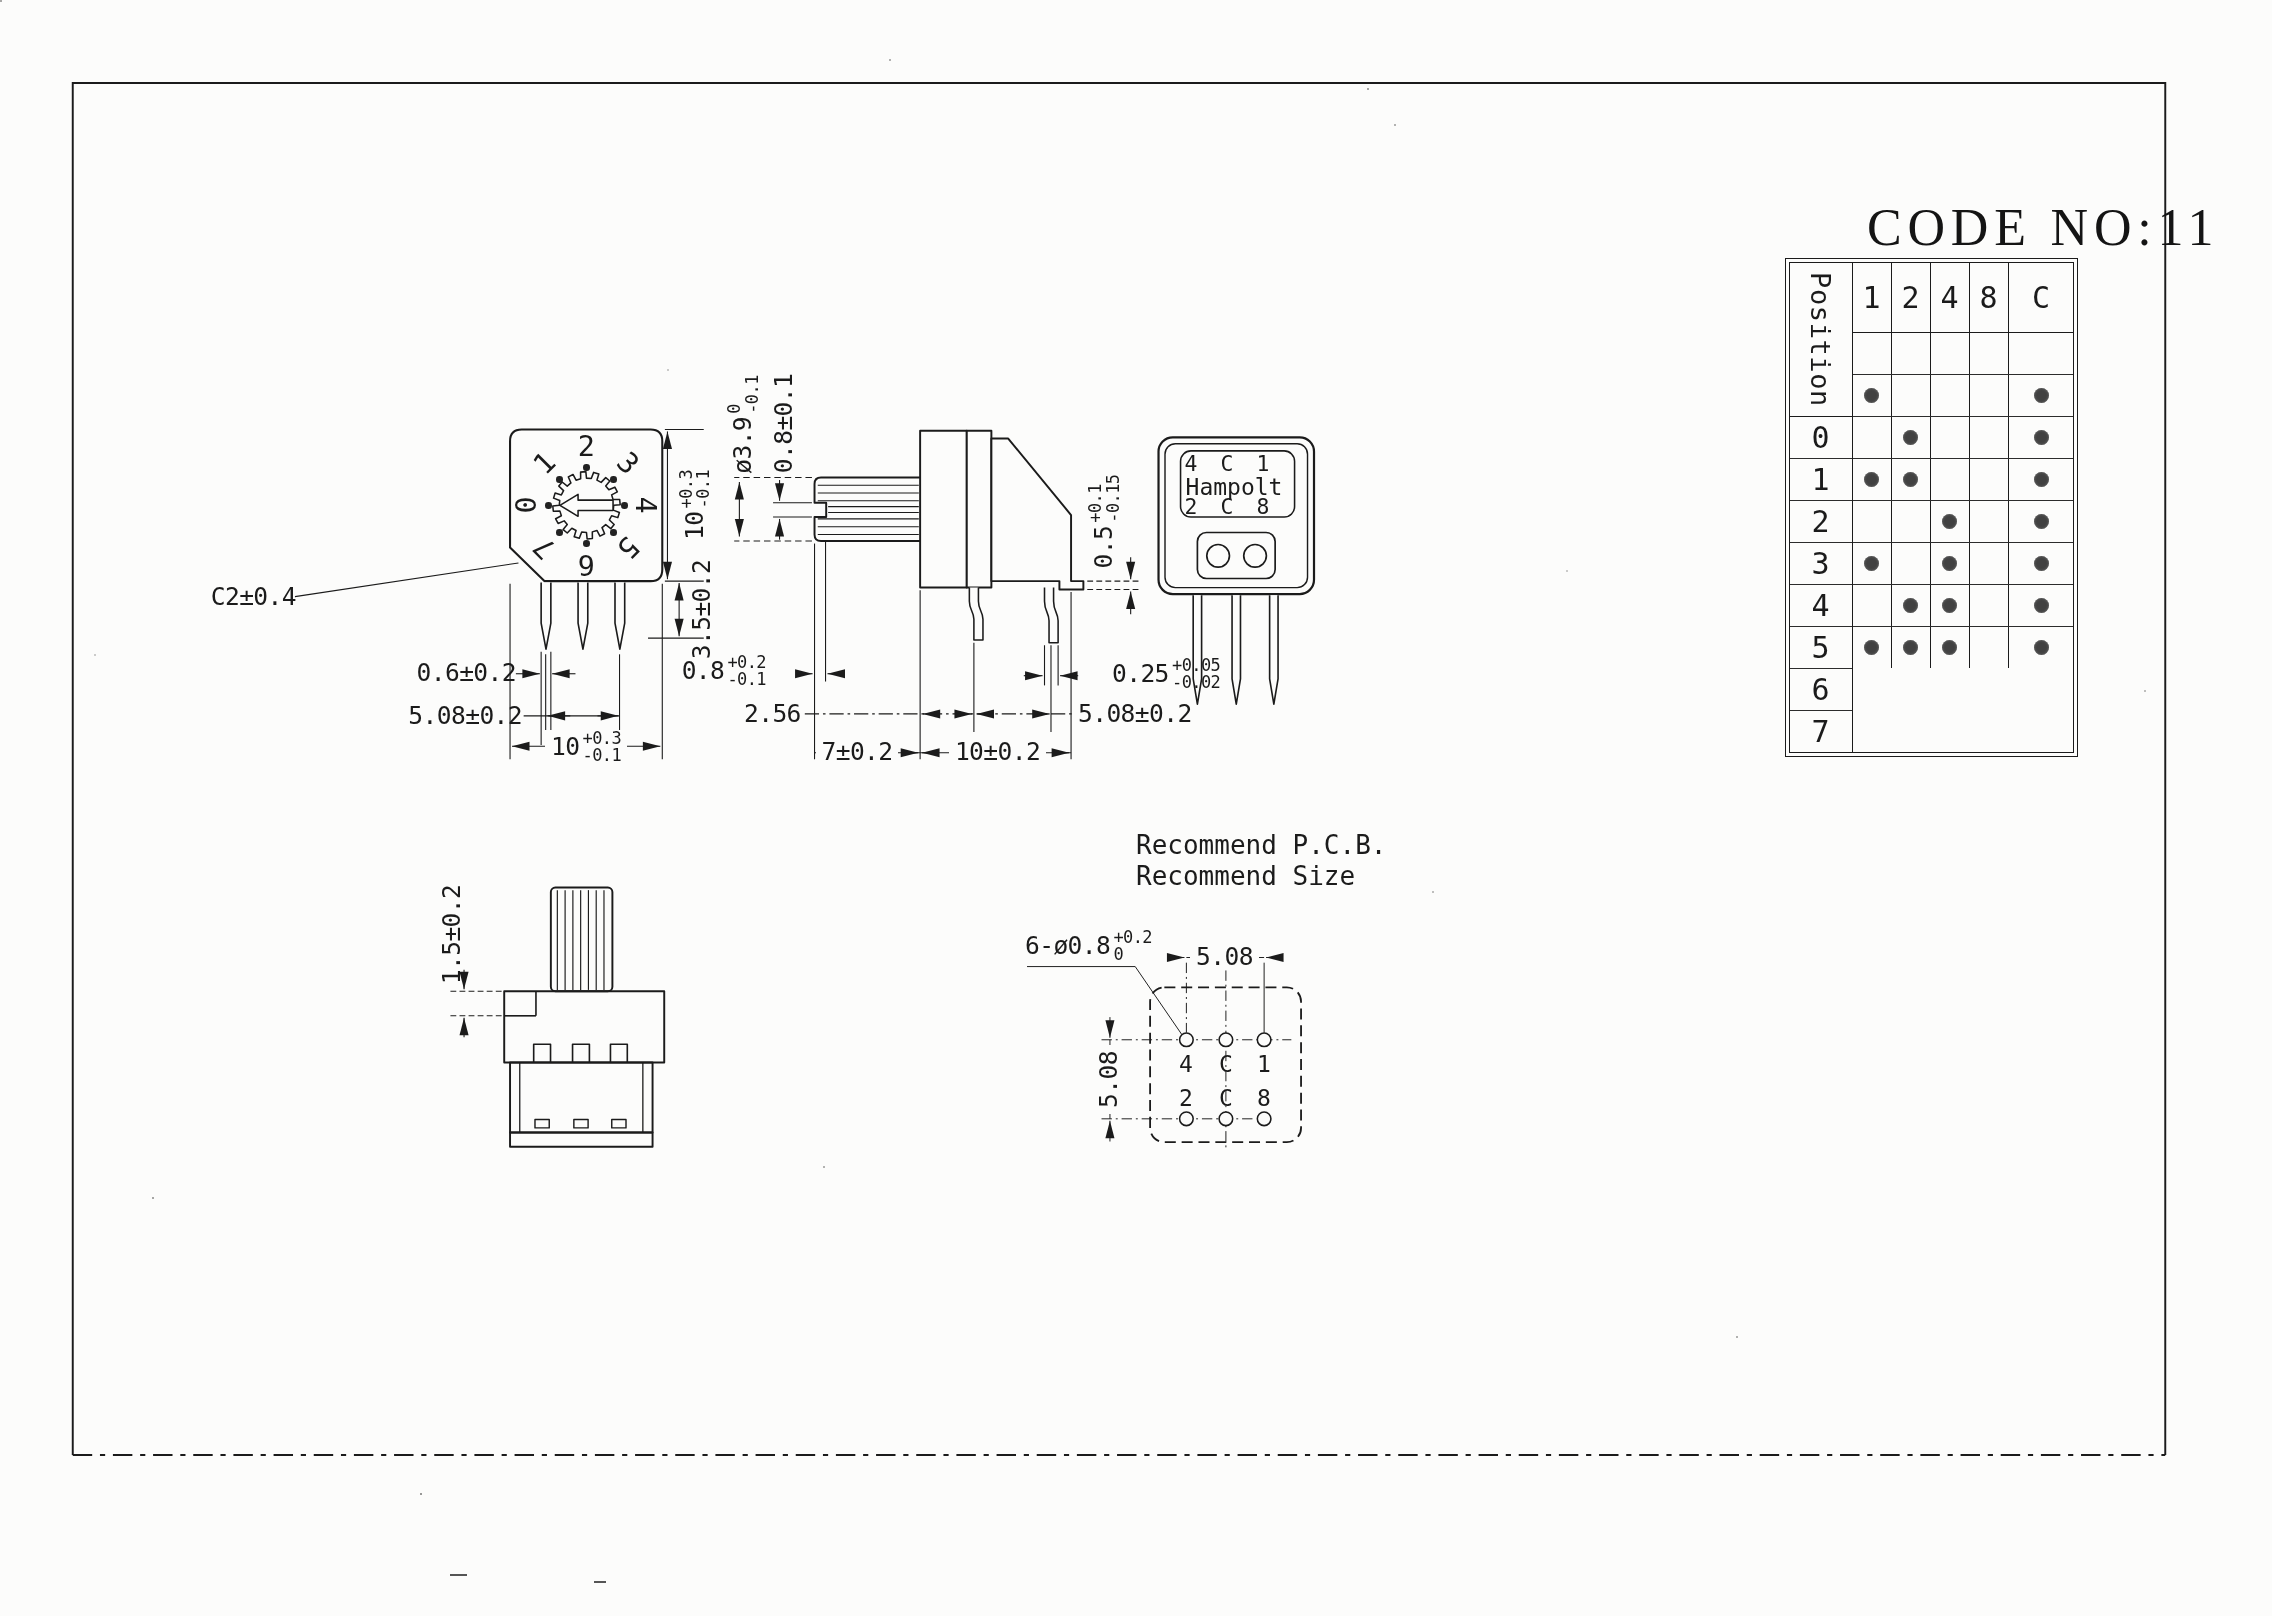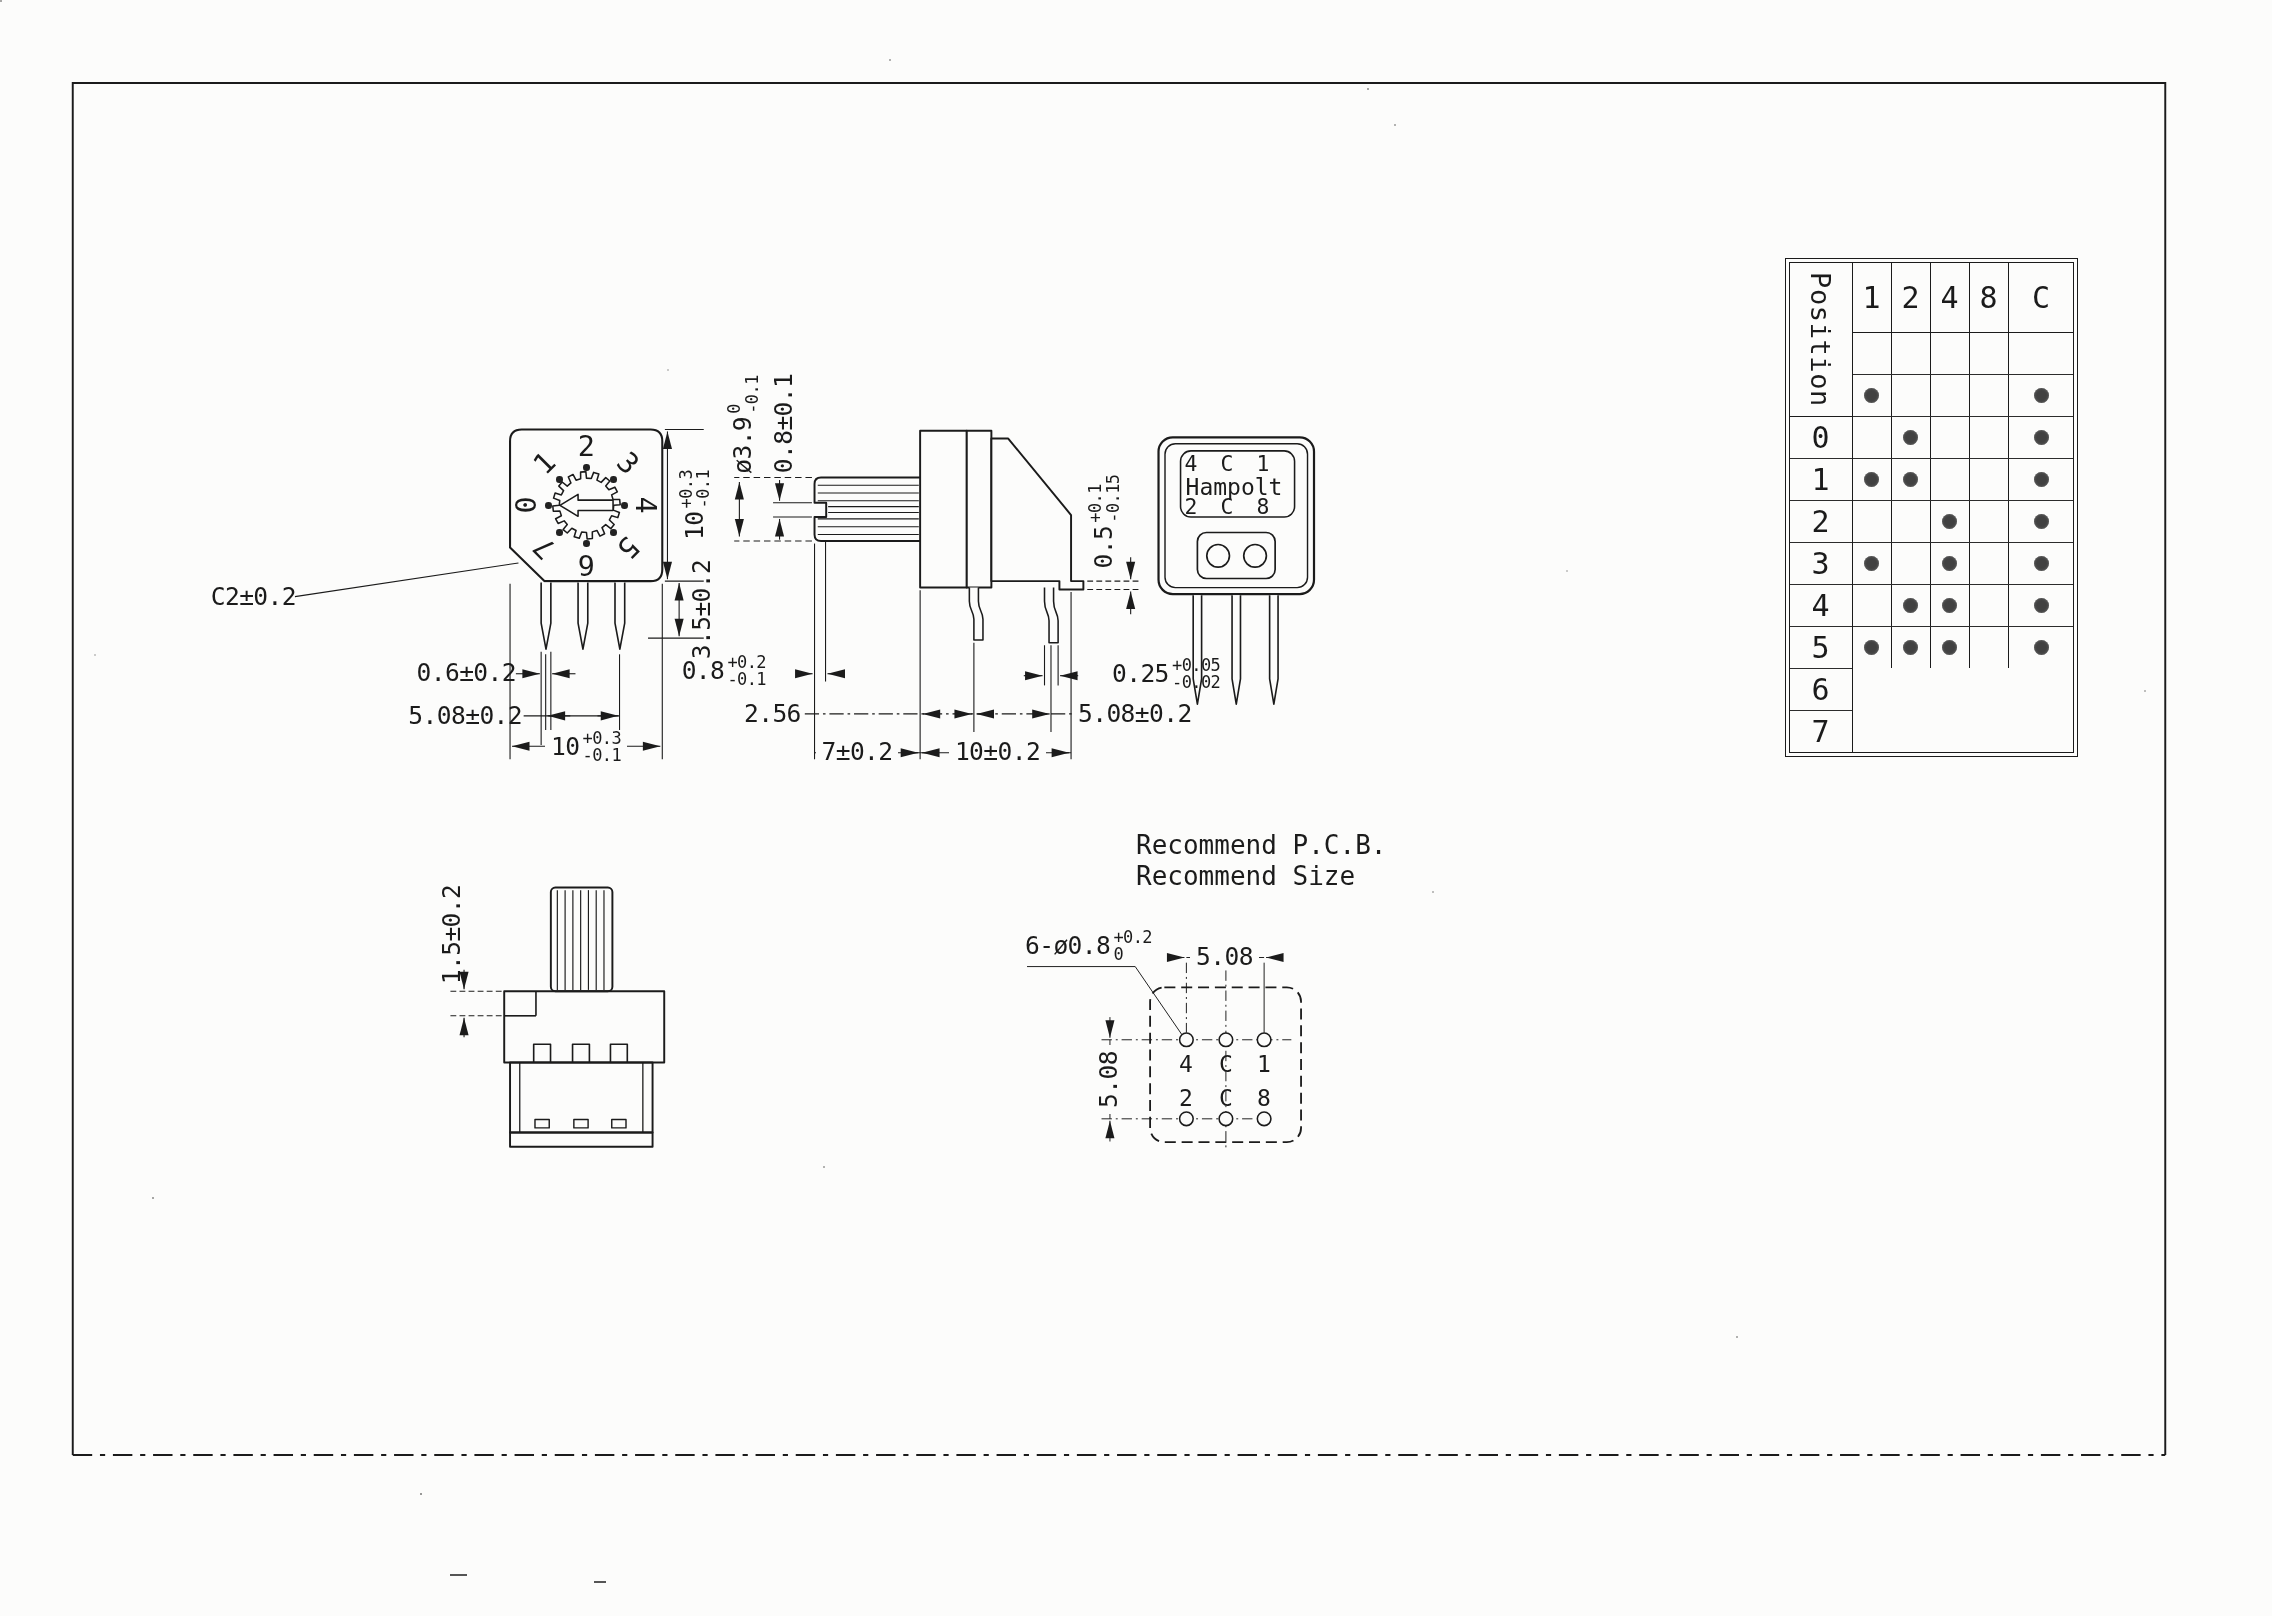--- a/index.html
+++ b/index.html
@@ -236,20 +236,21 @@
         <circle cx="1831" cy="1605" r="10.5"></circle>
         <circle cx="1892" cy="1605" r="10.5"></circle>
         <circle cx="1951" cy="1605" r="10.5"></circle>
         <circle cx="1831" cy="1727" r="10.5"></circle>
         <circle cx="1892" cy="1727" r="10.5"></circle>
         <circle cx="1951" cy="1727" r="10.5"></circle>
       </g>
     </g>
   </svg>
 
+  <div class="code-no">CODE NO:11</div>
 
   <div id="logic-table">
     <div id="lt-inner">
       <div class="lt-left">
         <div class="pos-head">
           <span>Position</span>
         </div>
         <div id="pos-cells">
             <div class="pos-cell">0</div>
             <div class="pos-cell">1</div>
@@ -382,21 +383,21 @@
       <div class="dial-dot" style="left: 621px; top: 502px;"></div>
       <div class="dial-digit" style="left: 614px; top: 531px; transform: rotate(135deg);">5</div>
       <div class="dial-dot" style="left: 610px; top: 529px;"></div>
       <div class="dial-digit" style="left: 572px; top: 548px; transform: rotate(180deg);">6</div>
       <div class="dial-dot" style="left: 583px; top: 540px;"></div>
       <div class="dial-digit" style="left: 530px; top: 531px; transform: rotate(225deg);">7</div>
       <div class="dial-dot" style="left: 556px; top: 529px;"></div>
     </div>
 
   <div class="dim rt" style="left:183px;top:585px;width:113px;">
-    <span>C2±0.2</span>
+    <span>C2±0.4</span>
     </div>
   <div class="dim rt" style="left:415px;top:661px;width:101px;">
     <span>0.6±0.2</span>
     </div>
   <div class="dim rt" style="left:396px;top:704px;width:126px;">
     <span>5.08±0.2</span>
     </div>
   <div class="dim ctr" style="left:518px;top:727px;width:136px;height:40px;">
     <span class="bg">
         <span>10</span>

